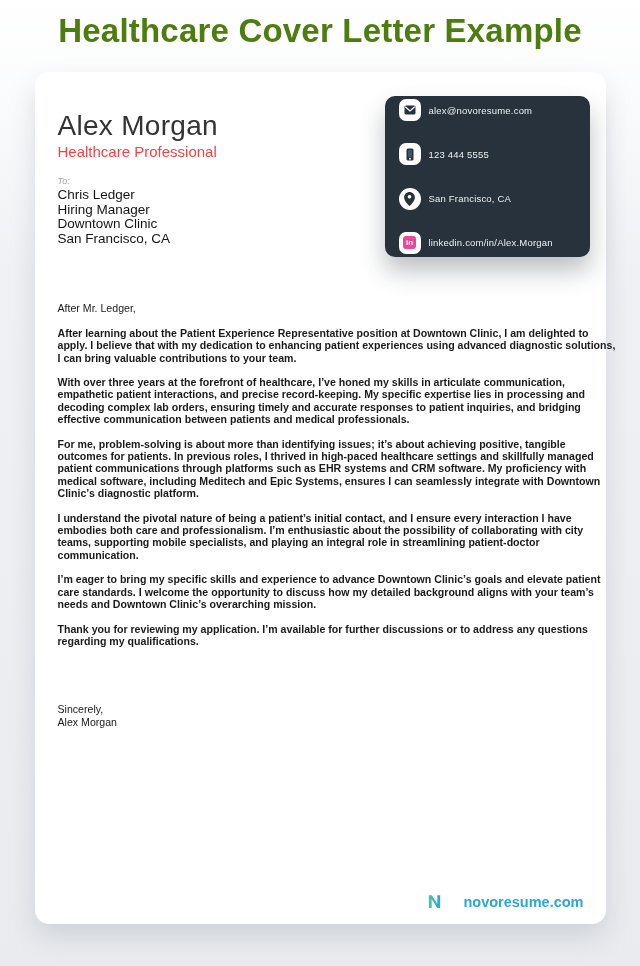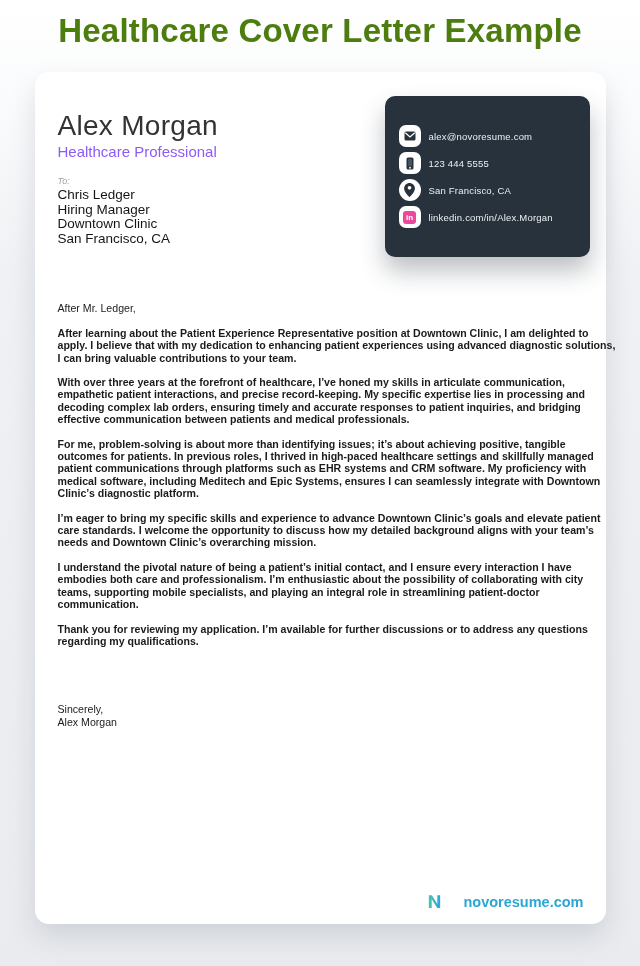--- a/index.html
+++ b/index.html
@@ -31,21 +31,21 @@
     font-size: 28px;
     font-weight: 400;
     color: #333333;
     letter-spacing: 0.3px;
     line-height: 31px;
   }
   .role {
     margin-top: 2px;
     font-size: 15px;
     font-weight: 500;
-    color: #8b5cf6;
+    color: #ef4444;
     line-height: 17px;
   }
   .to-label {
     margin-top: 16px;
     font-size: 9px;
     font-style: italic;
     color: #a3a3a3;
     line-height: 10px;
   }
   .recipient { margin-top: 2px; }
@@ -56,21 +56,21 @@
     color: #151515;
   }
   .contact-card {
     position: absolute;
     top: 24px;
     right: 16px;
     width: 205px;
     height: 161px;
     background: #27323c;
     border-radius: 10px;
-    padding: 29px 14px;
+    padding: 3px 14px;
     box-shadow: 0 14px 24px rgba(35, 45, 58, 0.30);
     display: flex;
     flex-direction: column;
     justify-content: space-between;
   }
   .contact-row { display: flex; align-items: center; gap: 8px; }
   .contact-icon {
     width: 22px; height: 22px;
     background: #ffffff;
     border-radius: 7px;
@@ -177,22 +177,22 @@
       <span class="contact-text">linkedin.com/in/Alex.Morgan</span>
     </div>
 
   </div>
 
   <div class="letter-body">
     <div class="salutation">After Mr. Ledger,</div>
     <p class="para">After learning about the Patient Experience Representative position at Downtown Clinic, I am delighted to apply. I believe that with my dedication to enhancing patient experiences using advanced diagnostic solutions, I can bring valuable contributions to your team.</p>
     <p class="para">With over three years at the forefront of healthcare, I’ve honed my skills in articulate communication, empathetic patient interactions, and precise record-keeping. My specific expertise lies in processing and decoding complex lab orders, ensuring timely and accurate responses to patient inquiries, and bridging effective communication between patients and medical professionals.</p>
     <p class="para">For me, problem-solving is about more than identifying issues; it’s about achieving positive, tangible outcomes for patients. In previous roles, I thrived in high-paced healthcare settings and skillfully managed patient communications through platforms such as EHR systems and CRM software. My proficiency with medical software, including Meditech and Epic Systems, ensures I can seamlessly integrate with Downtown Clinic’s diagnostic platform.</p>
+    <p class="para">I understand the pivotal nature of being a patient’s initial contact, and I ensure every interaction I have embodies both care and professionalism. I’m enthusiastic about the possibility of collaborating with city teams, supporting mobile specialists, and playing an integral role in streamlining patient-doctor communication.</p>
     <p class="para">I’m eager to bring my specific skills and experience to advance Downtown Clinic’s goals and elevate patient care standards. I welcome the opportunity to discuss how my detailed background aligns with your team’s needs and Downtown Clinic’s overarching mission.</p>
-    <p class="para">I understand the pivotal nature of being a patient’s initial contact, and I ensure every interaction I have embodies both care and professionalism. I’m enthusiastic about the possibility of collaborating with city teams, supporting mobile specialists, and playing an integral role in streamlining patient-doctor communication.</p>
     <p class="para">Thank you for reviewing my application. I’m available for further discussions or to address any questions regarding my qualifications.</p>
     <div class="closing">
       <div>Sincerely,</div>
       <div>Alex Morgan</div>
     </div>
   </div>
 
   <div class="brand">
     <span style="display:flex;">
       <svg width="17" height="17" viewBox="0 0 24 24" aria-hidden="true">

